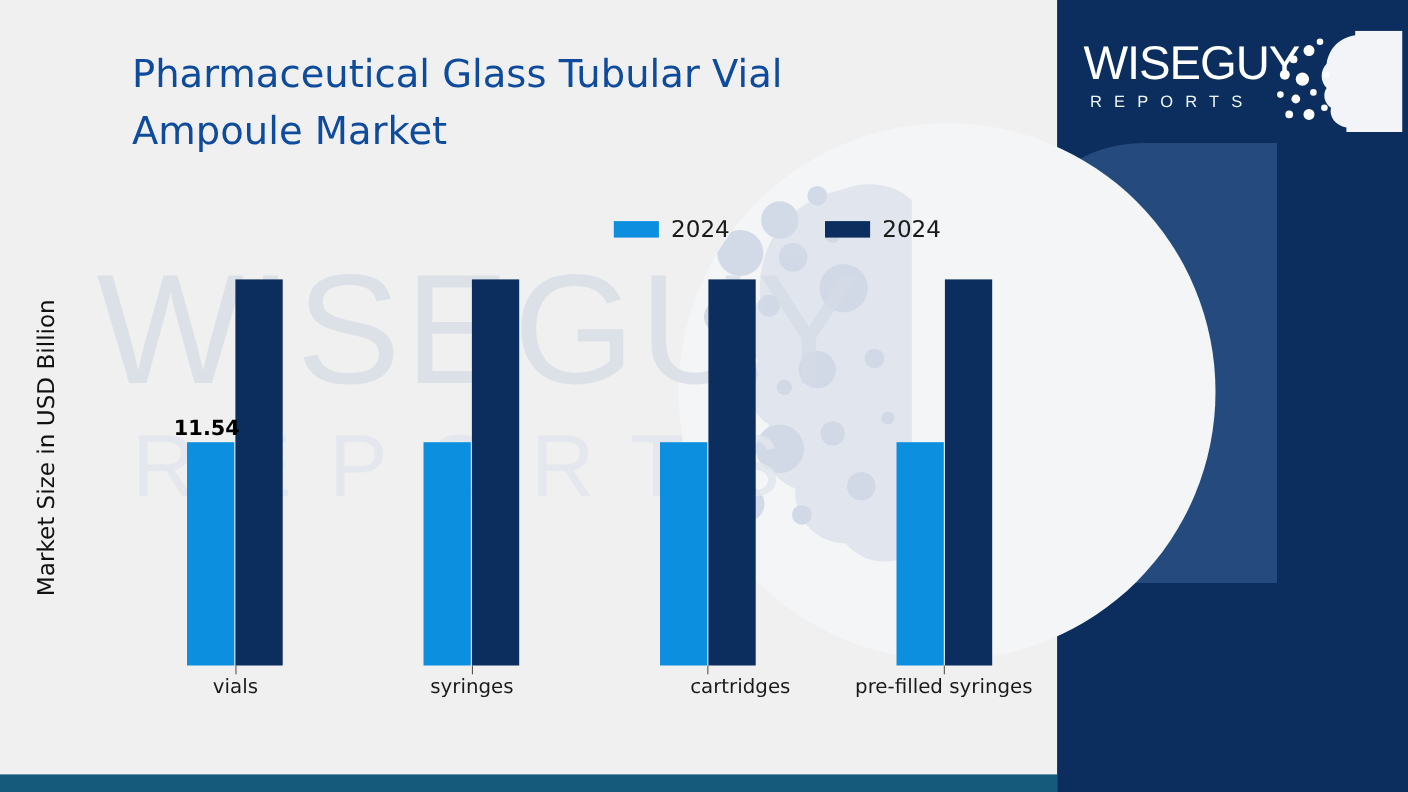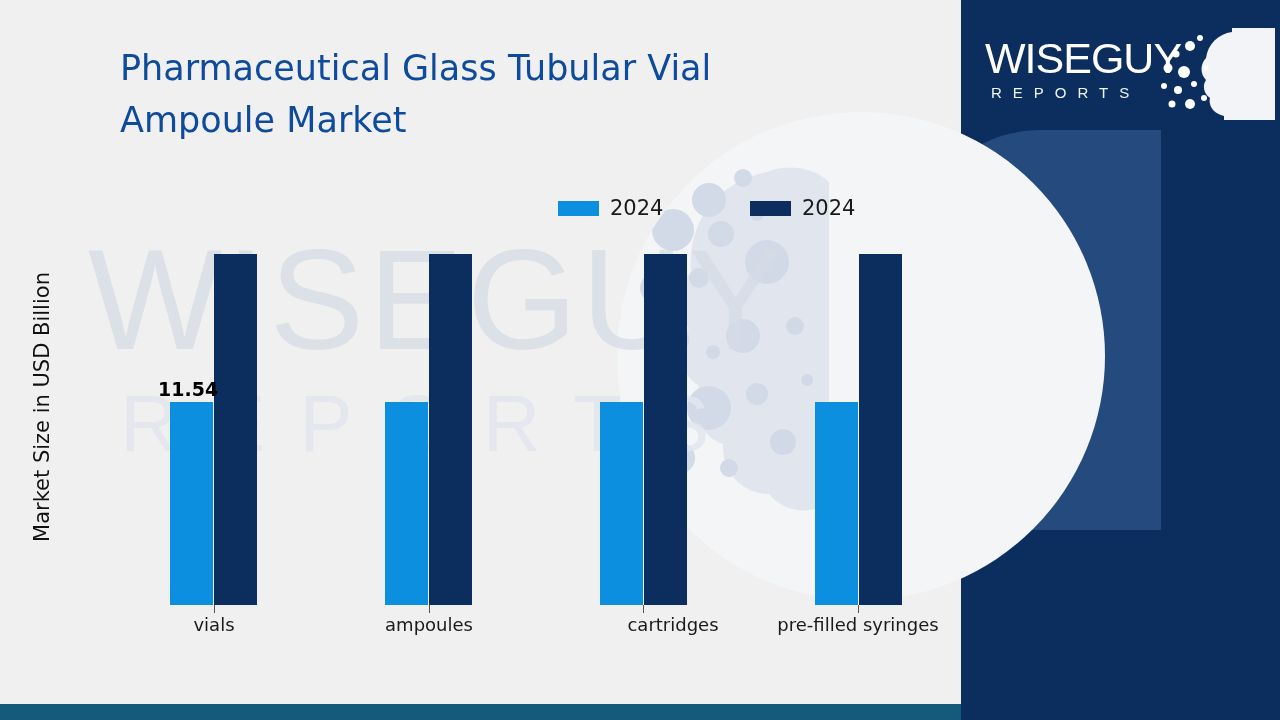--- a/index.html
+++ b/index.html
@@ -319,21 +319,21 @@
         <div class="bar bar-2032" style="left: 429px; width: 43px; height: 351px; bottom: 99px; background: rgb(11, 46, 94);"></div>
         <div class="bar bar-2024" style="left: 600px; width: 43px; height: 202.527px; bottom: 99px; background: rgb(13, 143, 223);"></div>
         <div class="bar bar-2032" style="left: 644px; width: 43px; height: 351px; bottom: 99px; background: rgb(11, 46, 94);"></div>
         <div class="bar bar-2024" style="left: 815px; width: 43px; height: 202.527px; bottom: 99px; background: rgb(13, 143, 223);"></div>
         <div class="bar bar-2032" style="left: 859px; width: 43px; height: 351px; bottom: 99px; background: rgb(11, 46, 94);"></div>
       </div>
     <div id="labels-layer">
         <div class="tick" style="left: 214px;"></div>
         <div class="cat-label" style="left: 124px;">vials</div>
         <div class="tick" style="left: 429px;"></div>
-        <div class="cat-label" style="left: 339px;">ampoules</div>
+        <div class="cat-label" style="left: 339px;">syringes</div>
         <div class="tick" style="left: 643px;"></div>
         <div class="cat-label" style="left: 583px;">cartridges</div>
         <div class="tick" style="left: 858px;"></div>
         <div class="cat-label" style="left: 768px;">pre-filled syringes</div>
         <div class="value-label" style="left: 158px; top: 378.473px;">11.54</div>
       </div>
   </div>
 
   <div class="legend">
     <div class="legend-item" style="left:0px;">

